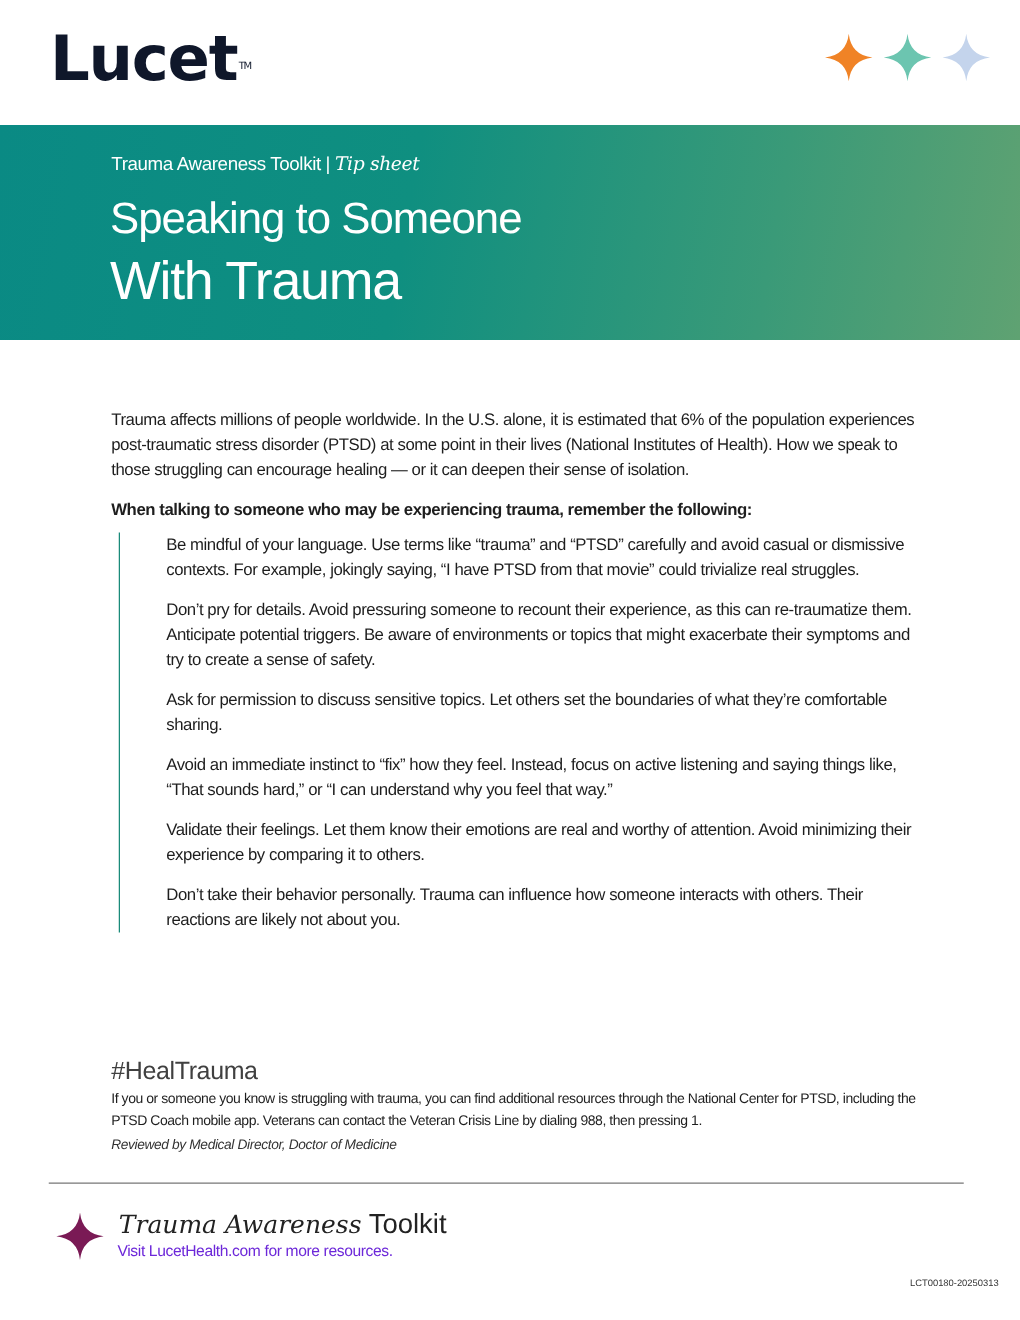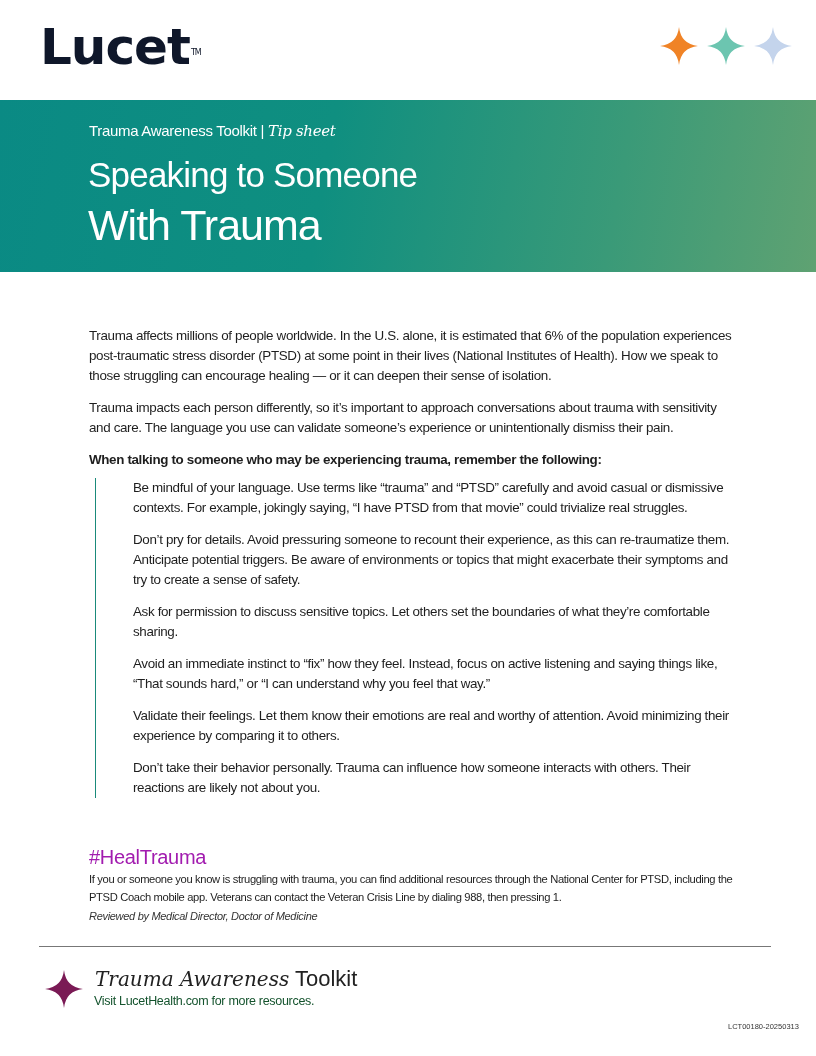--- a/index.html
+++ b/index.html
@@ -36,30 +36,30 @@
       font-size: 43px; letter-spacing: -1px; line-height: 50px;
     }
 
     .content { position: absolute; left: 89px; top: 288px; width: 650px; font-size: 13.4px; line-height: 20px; letter-spacing: -0.35px; margin-top: 38px; }
     .content p { margin: 0 0 12px 0; }
     .lead { font-weight: bold; margin: 4px 0 8px 0; }
     .tips { position: relative; margin-left: 6px; padding-left: 37px; border-left: 1.5px solid #1a8a7a; }
     .tips p { margin: 0 0 12px 0; }
     .tips p:last-child { margin-bottom: 0; }
 
-    .hashtag { position: absolute; left: 89px; top: 846px; color: #a21caf; font-size: 20px; letter-spacing: -0.3px; }
+    .hashtag { position: absolute; left: 89px; top: 846px; color: #404040; font-size: 20px; letter-spacing: -0.3px; }
     .resources { position: absolute; left: 89px; top: 870px; width: 660px; font-size: 11.2px; line-height: 18px; letter-spacing: -0.35px; }
     .reviewed { position: absolute; left: 89px; top: 910px; font-size: 11px; font-style: italic; letter-spacing: -0.3px; color: #333; }
 
     .divider { position: absolute; left: 39px; top: 946px; width: 732px; height: 1px; background: #777; }
 
     .footer-star { position: absolute; left: 45px; top: 969px; width: 38px; height: 40px; }
     .footer-title { position: absolute; left: 95px; top: 965px; font-size: 22px; line-height: 28px; color: #222; }
     .footer-title .serif-it { font-family: "DejaVu Serif", serif; font-style: italic; font-size: 20px; }
-    .footer-sub { position: absolute; left: 94px; top: 994px; font-size: 12.5px; letter-spacing: -0.3px; color: #14532d; }
+    .footer-sub { position: absolute; left: 94px; top: 994px; font-size: 12.5px; letter-spacing: -0.3px; color: #6d28d9; }
     .doc-code { position: absolute; left: 728px; top: 1022px; font-size: 7.5px; color: #333; }
   </style>
 </head>
 <body>
 
 <div class="logo"><span>Lucet</span><sup>TM</sup></div>
 
 <div class="sparkles">
   <svg viewBox="0 0 40 40">
       <path d="M20 0 Q22 18 40 20 Q22 22 20 40 Q18 22 0 20 Q18 18 20 0Z" fill="#f08326"></path>
@@ -76,21 +76,20 @@
   <div class="eyebrow">
     <span>Trauma Awareness Toolkit |</span>
     <span class="serif-it">Tip sheet</span>
   </div>
   <div class="title1">Speaking to Someone</div>
   <div class="title2">With Trauma</div>
 </div>
 
 <div class="content">
   <p>Trauma affects millions of people worldwide. In the U.S. alone, it is estimated that 6% of the population experiences post-traumatic stress disorder (PTSD) at some point in their lives (National Institutes of Health). How we speak to those struggling can encourage healing — or it can deepen their sense of isolation.</p>
-  <p>Trauma impacts each person differently, so it’s important to approach conversations about trauma with sensitivity and care. The language you use can validate someone’s experience or unintentionally dismiss their pain.</p>
   <div class="lead">When talking to someone who may be experiencing trauma, remember the following:</div>
   <div class="tips">
     <p>Be mindful of your language. Use terms like “trauma” and “PTSD” carefully and avoid casual or dismissive contexts. For example, jokingly saying, “I have PTSD from that movie” could trivialize real struggles.</p>
     <p>Don’t pry for details. Avoid pressuring someone to recount their experience, as this can re-traumatize them. Anticipate potential triggers. Be aware of environments or topics that might exacerbate their symptoms and try to create a sense of safety.</p>
     <p>Ask for permission to discuss sensitive topics. Let others set the boundaries of what they’re comfortable sharing.</p>
     <p>Avoid an immediate instinct to “fix” how they feel.  Instead, focus on active listening and saying things like, “That sounds hard,” or “I can understand why you feel that way.”</p>
     <p>Validate their feelings. Let them know their emotions are real and worthy of attention. Avoid minimizing their experience by comparing it to others.</p>
     <p>Don’t take their behavior personally. Trauma can influence how someone interacts with others. Their reactions are likely not about you.</p>
   </div>
 </div>

